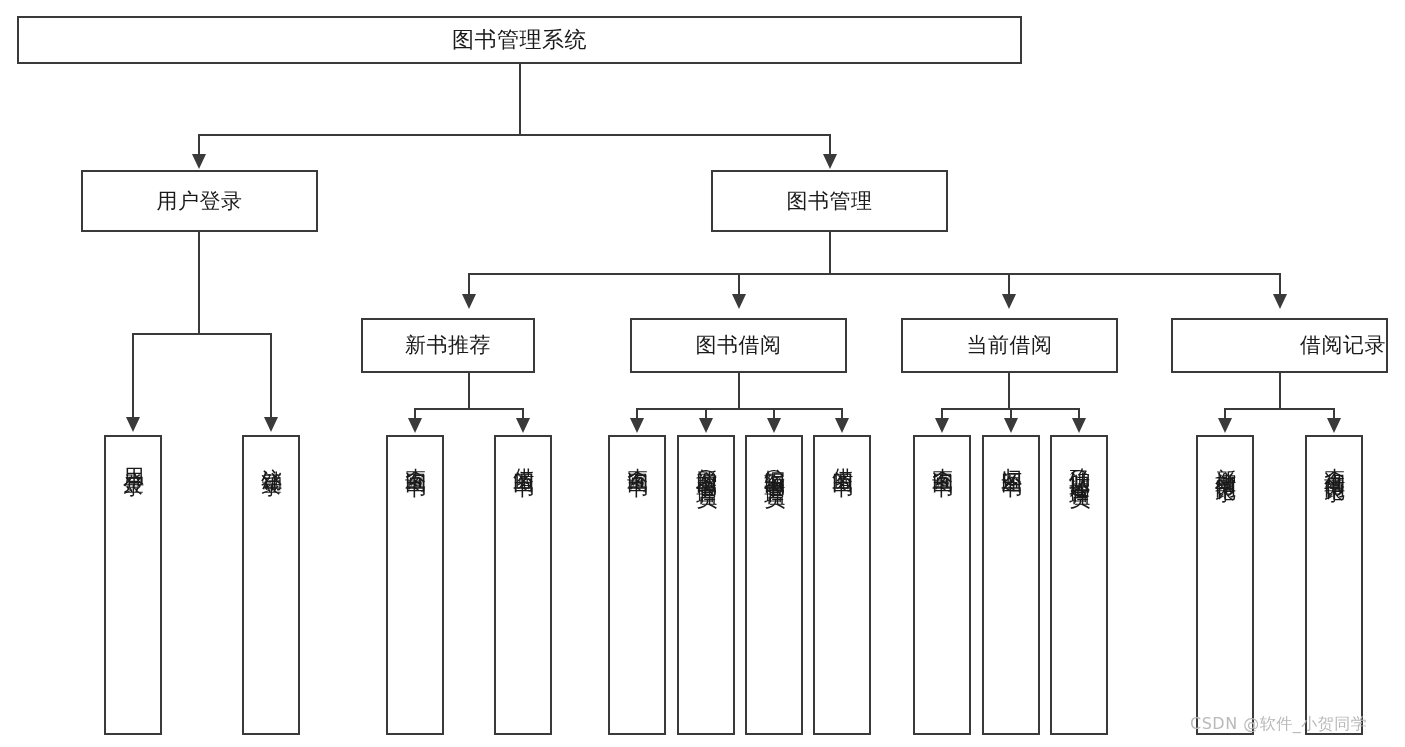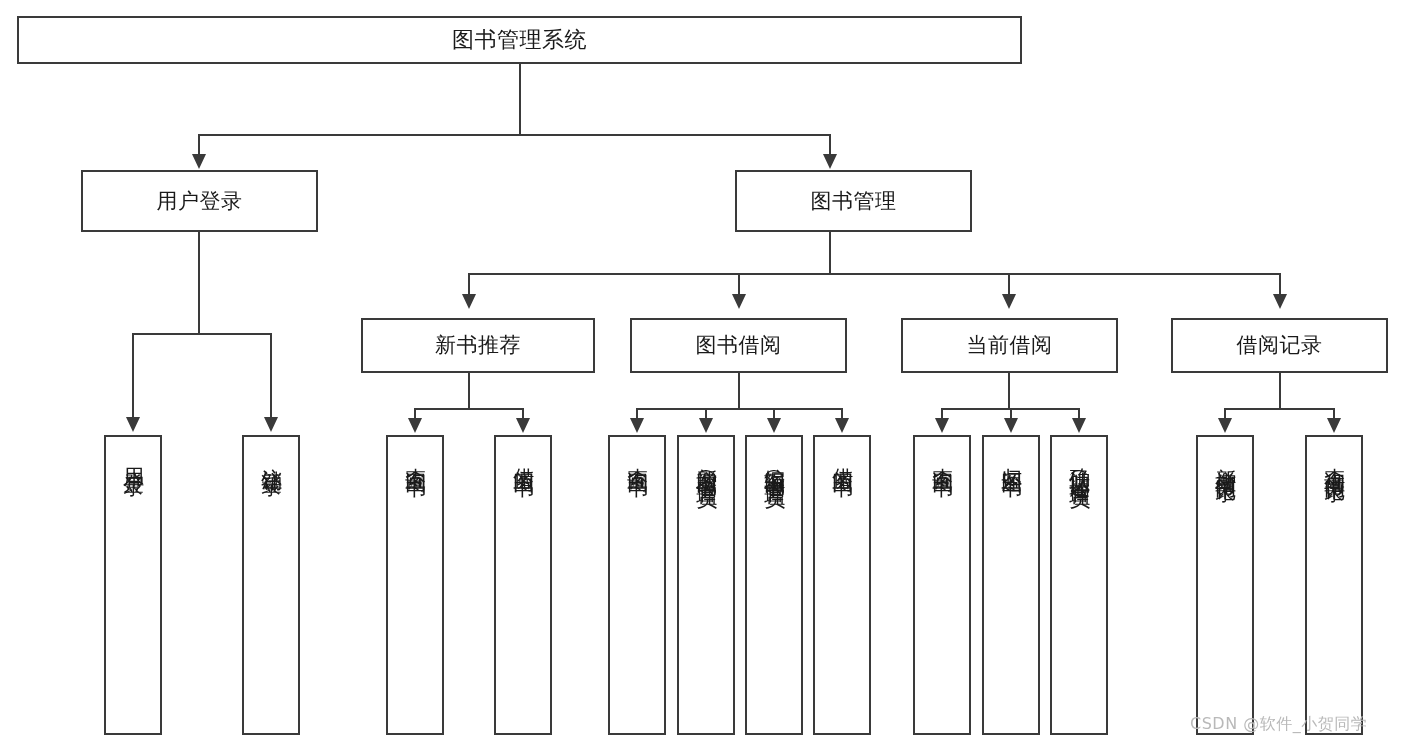--- a/index.html
+++ b/index.html
@@ -94,21 +94,21 @@
 
   <div class="ln vl" style="left:198px;top:134px;width:2px;height:22px;"></div>
   <div class="arrow" style="left:192px;top:154px;"></div>
   <div class="ln vl" style="left:829px;top:134px;width:2px;height:22px;"></div>
   <div class="arrow" style="left:823px;top:154px;"></div>
 
   <div class="node h" style="left:81px;top:170px;width:237px;height:62px;">
     <span class="lbl">用户登录</span>
   </div>
 
-  <div class="node h" style="left:711px;top:170px;width:237px;height:62px;margin-left:24px;">
+  <div class="node h" style="left:711px;top:170px;width:237px;height:62px;">
     <span class="lbl">图书管理</span>
   </div>
 
   <div class="ln vl" style="left:198px;top:232px;width:2px;height:102px;"></div>
   <div class="ln hl" style="left:132px;top:333px;width:140px;height:2px;"></div>
   <div class="ln vl" style="left:132px;top:333px;width:2px;height:85px;"></div>
   <div class="arrow" style="left:126px;top:417px;"></div>
   <div class="ln vl" style="left:270px;top:333px;width:2px;height:85px;"></div>
   <div class="arrow" style="left:264px;top:417px;"></div>
 
@@ -124,30 +124,30 @@
 
   <div class="ln vl" style="left:468px;top:273px;width:2px;height:23px;"></div>
   <div class="arrow" style="left:462px;top:294px;"></div>
   <div class="ln vl" style="left:738px;top:273px;width:2px;height:23px;"></div>
   <div class="arrow" style="left:732px;top:294px;"></div>
   <div class="ln vl" style="left:1008px;top:273px;width:2px;height:23px;"></div>
   <div class="arrow" style="left:1002px;top:294px;"></div>
   <div class="ln vl" style="left:1279px;top:273px;width:2px;height:23px;"></div>
   <div class="arrow" style="left:1273px;top:294px;"></div>
 
-  <div class="node h" style="left:361px;top:318px;width:234px;height:55px;">
+  <div class="node h" style="left:361px;top:318px;width:174px;height:55px;">
     <span class="lbl">新书推荐</span>
   </div>
   <div class="node h" style="left:630px;top:318px;width:217px;height:55px;">
     <span class="lbl">图书借阅</span>
   </div>
   <div class="node h" style="left:901px;top:318px;width:217px;height:55px;text-align:center;">
     <span class="lbl">当前借阅</span>
   </div>
-  <div class="node h" style="left:1171px;top:318px;width:217px;height:55px;">
+  <div class="node h" style="left:1171px;top:318px;width:217px;height:55px;justify-content:flex-end;">
     <span class="lbl">借阅记录</span>
   </div>
 
   <div class="ln vl" style="left:468px;top:373px;width:2px;height:37px;"></div>
   <div class="ln hl" style="left:414px;top:408px;width:110px;height:2px;"></div>
   <div class="ln vl" style="left:414px;top:408px;width:2px;height:12px;"></div>
   <div class="arrow" style="left:408px;top:418px;"></div>
   <div class="ln vl" style="left:522px;top:408px;width:2px;height:12px;"></div>
   <div class="arrow" style="left:516px;top:418px;"></div>
 

